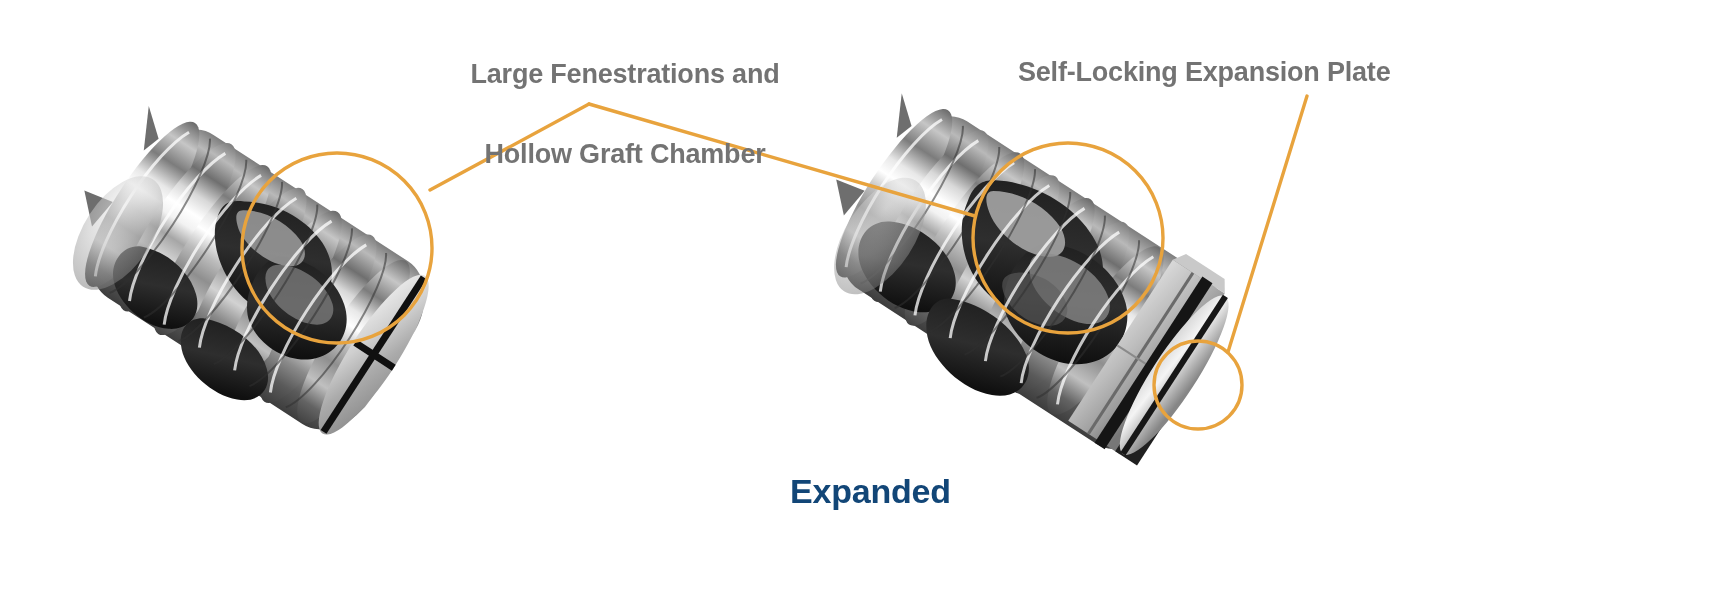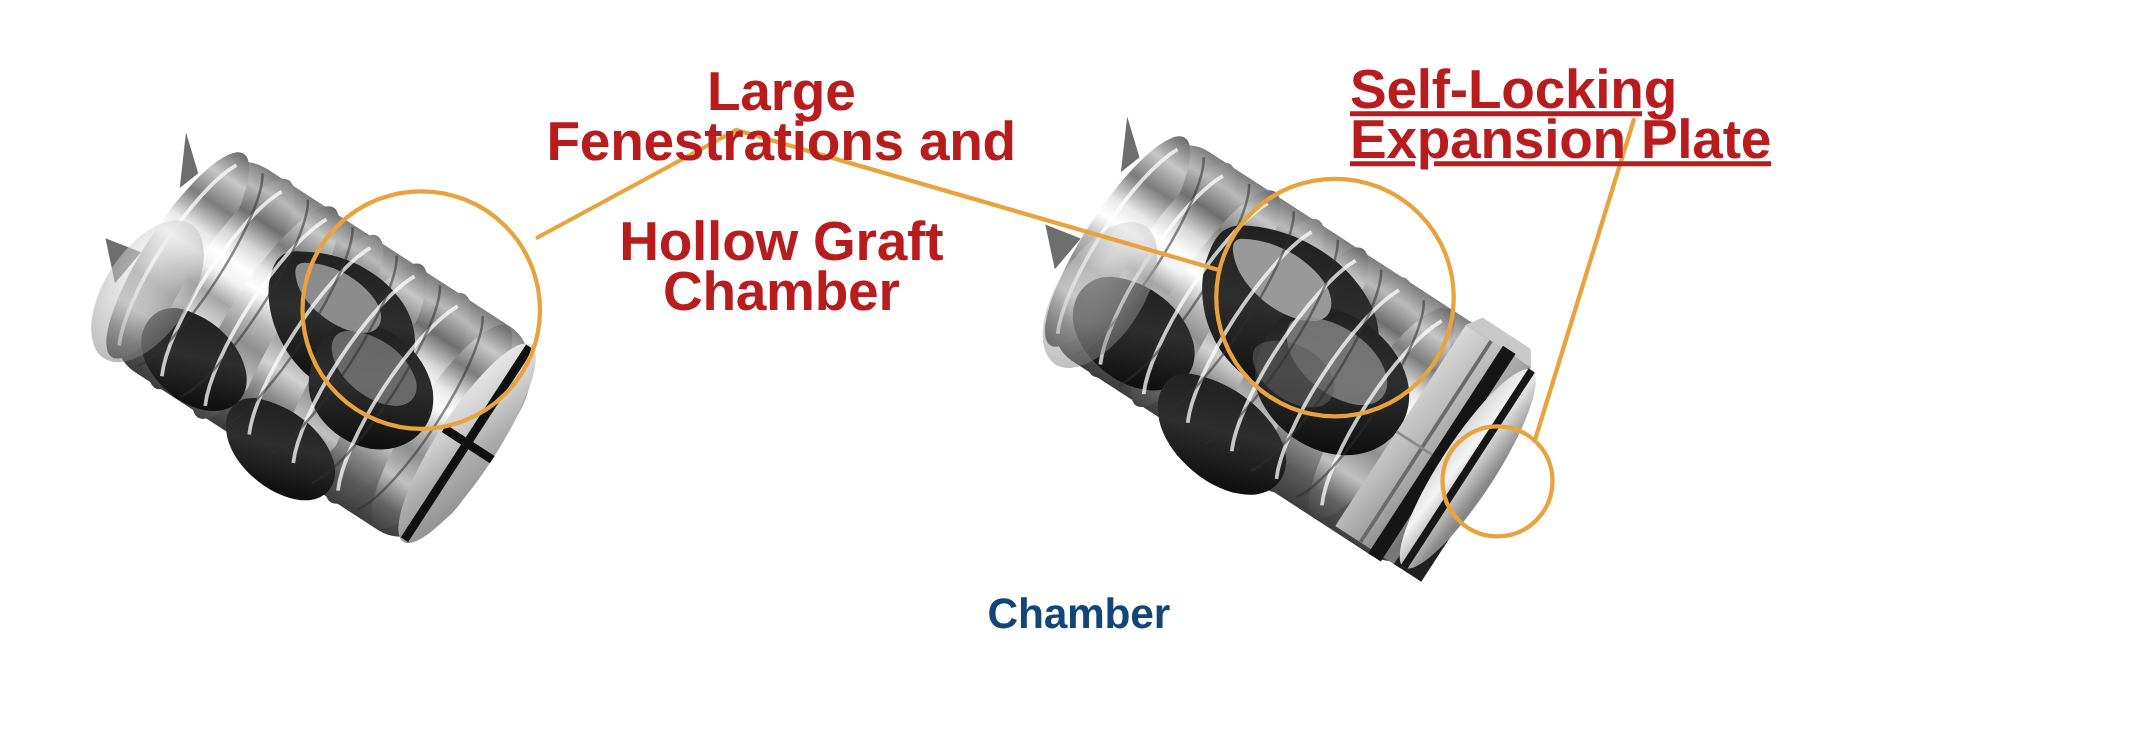--- a/index.html
+++ b/index.html
@@ -3,38 +3,38 @@
 <meta charset="utf-8">
 <style>
   html,body{margin:0;padding:0;background:#ffffff;}
   body{width:1720px;height:604px;overflow:hidden;
        font-family:"Liberation Sans","DejaVu Sans",sans-serif;}
   #stage{position:relative;width:1720px;height:604px;background:#fff;}
   #stage > svg.layer{position:absolute;left:0;top:0;width:1720px;height:604px;}
 
   .callout-label{
     position:absolute;
-    color:#b91c1c;
+    color:#737373;
     font-weight:bold;
-    font-size:44px;
+    font-size:27px;
     line-height:40px;
     letter-spacing:-0.2px;
     white-space:pre-line;
     text-align:center;
   }
   .state-label{
     position:absolute;
     color:#124677;
     font-weight:bold;
     font-size:34px;
     letter-spacing:-0.2px;
     white-space:nowrap;
   }
   #label-fenestrations{left:432px;top:14px;width:386px;text-align:center;}
-  #label-plate{left:1080px;top:52px;width:470px;text-align:left;text-decoration:underline;}
+  #label-plate{left:1018px;top:52px;width:470px;text-align:left;}
   #label-unexpanded{left:30px;top:472px;}
   #label-expanded{left:790px;top:472px;}
 </style>
 </head>
 <body>
 
 <div id="stage">
 
   <svg class="layer" viewBox="0 0 1720 604">
     <defs>
@@ -267,15 +267,15 @@
   </svg>
 
   <div id="label-fenestrations" class="callout-label">
     <div>Large Fenestrations and</div>
     <div>Hollow Graft Chamber</div>
   </div>
 
   <div id="label-plate" class="callout-label">Self-Locking Expansion Plate</div>
 
 
-  <div id="label-expanded" class="state-label">Chamber</div>
+  <div id="label-expanded" class="state-label">Expanded</div>
 
 </div>
 
 </body></html>

